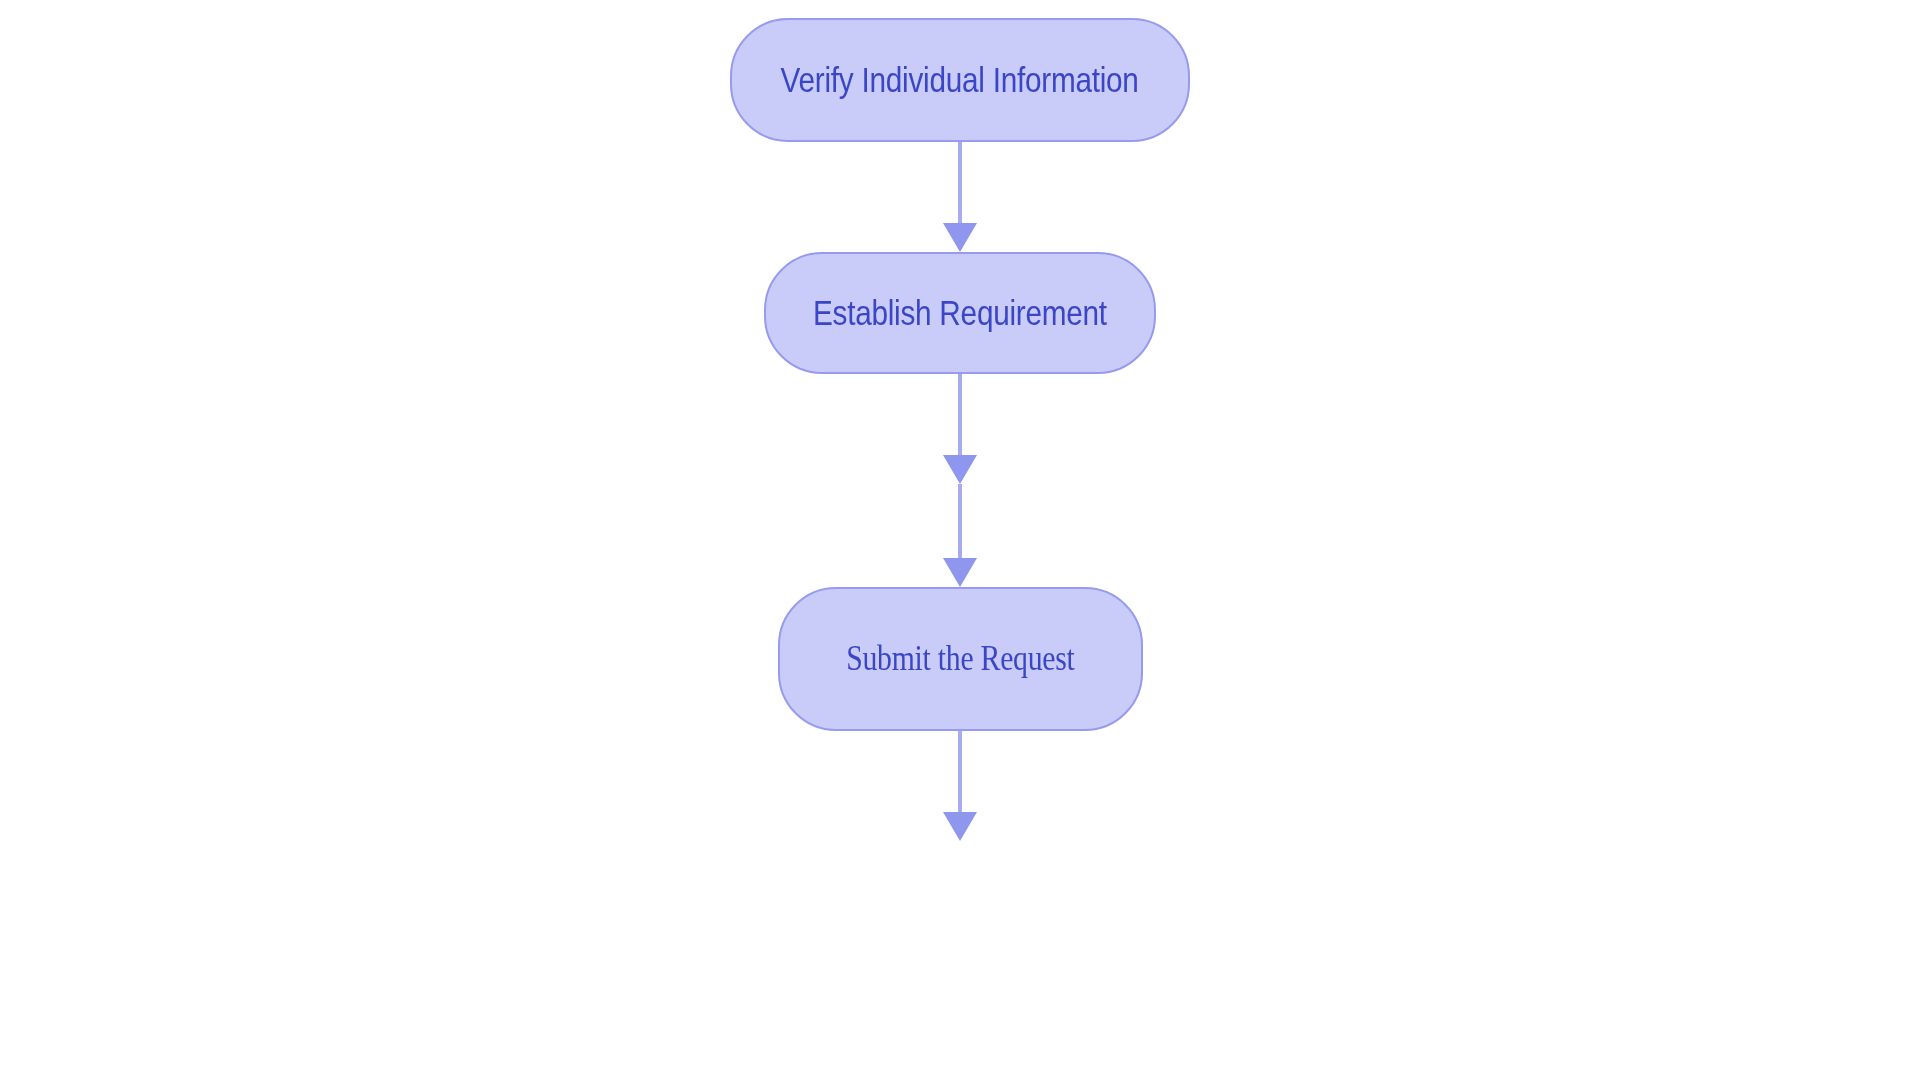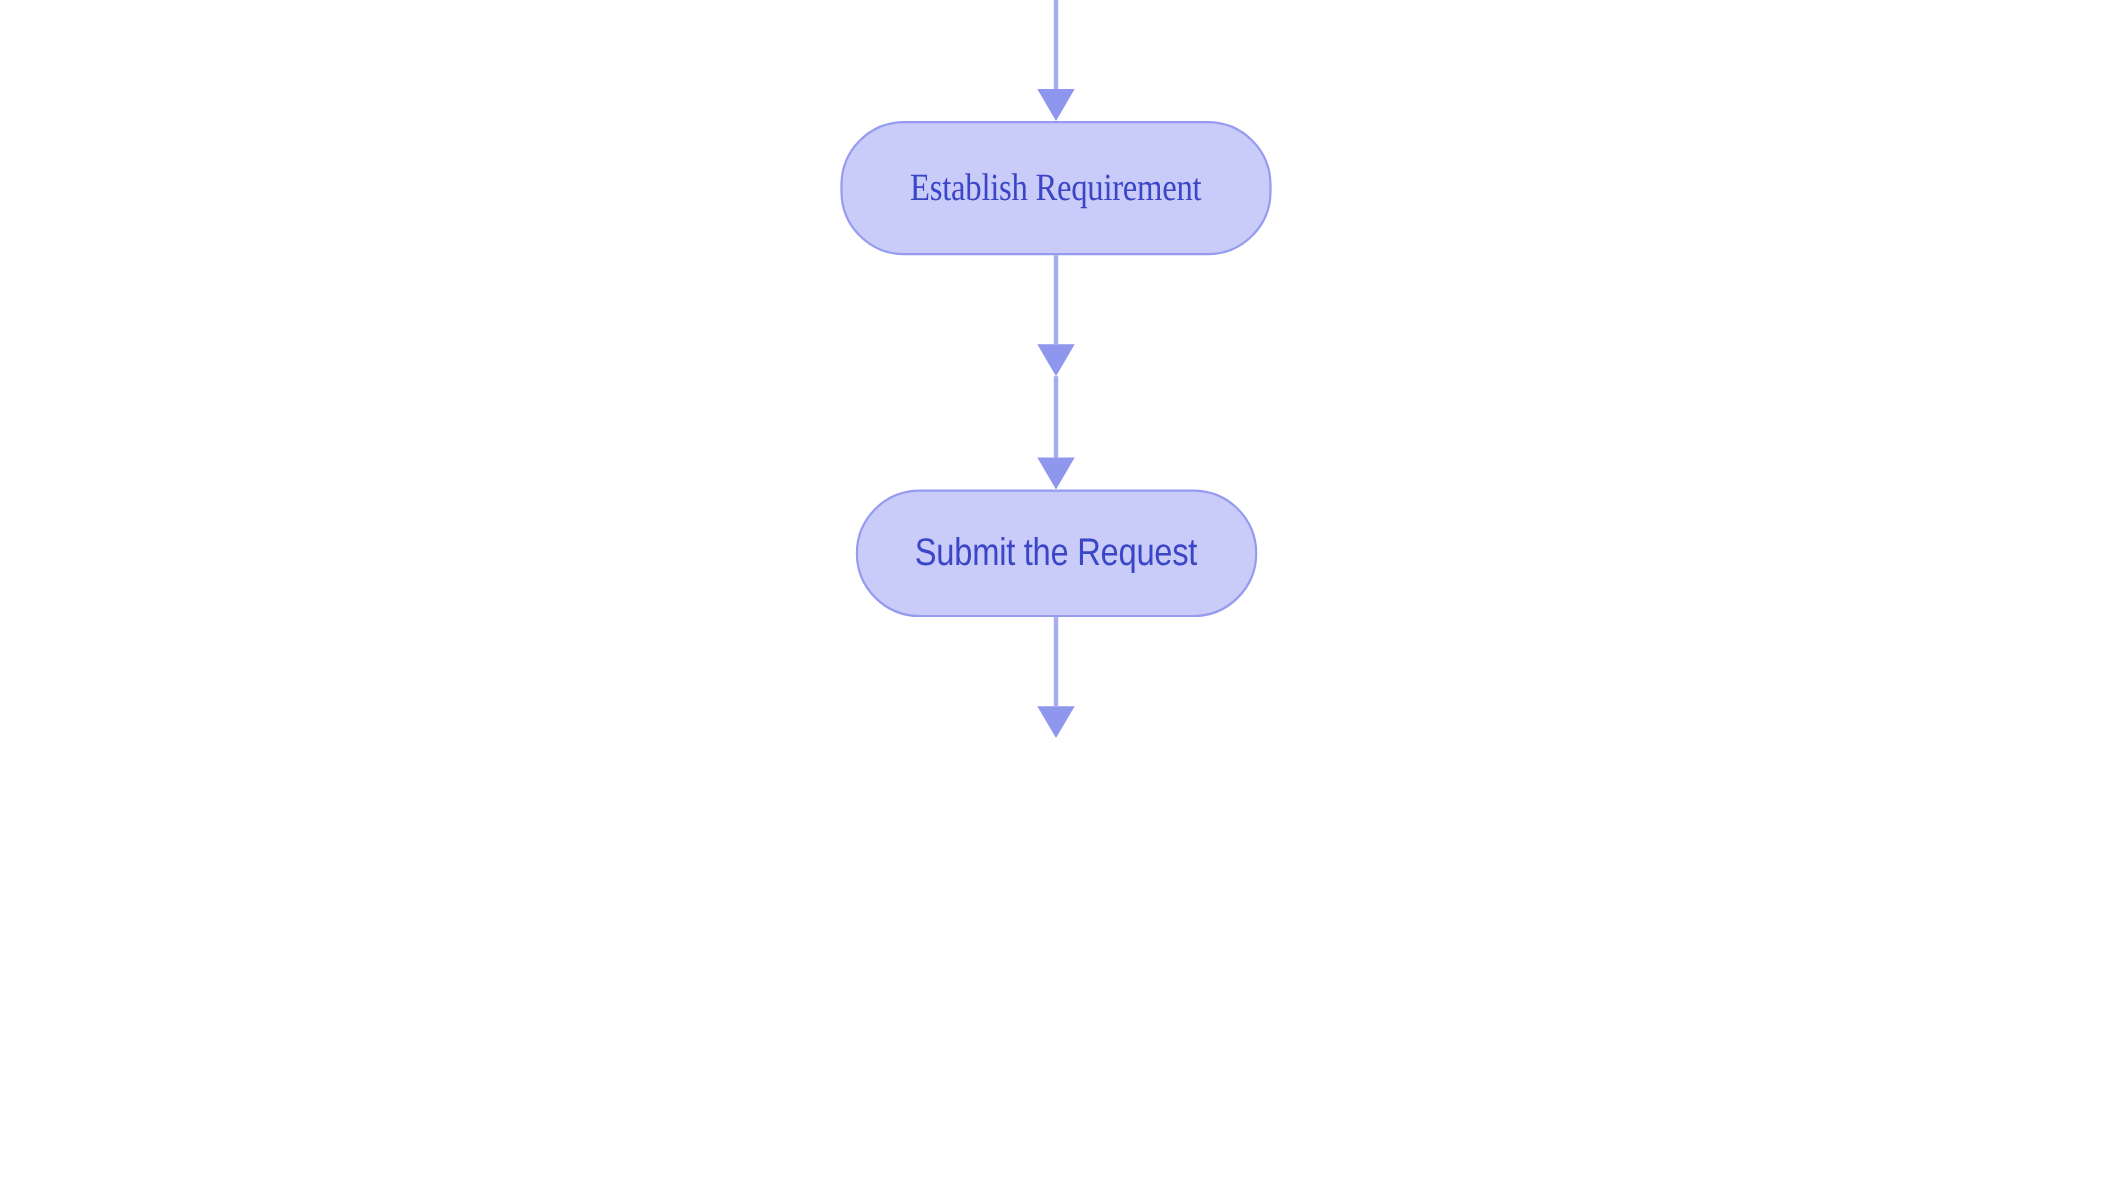--- a/index.html
+++ b/index.html
@@ -32,23 +32,23 @@
     color: #3b46c7;
     font-size: 35px;
     font-weight: 400;
     letter-spacing: -0.3px;
     white-space: nowrap;
     transform: scaleX(0.85);
     transform-origin: center;
   }
   
   .node.n1 { width: 460px; height: 124px; margin-top: 18px; }
-  .node.n2 { width: 392px; height: 122px; font-family: Liberation Serif, serif; }
+  .node.n2 { width: 392px; height: 122px; }
   .node.n3 { width: 692px; height: 126px; }
-  .node.n4 { width: 365px; height: 116px; }
+  .node.n4 { width: 365px; height: 144px; font-family: Liberation Serif, serif; }
   .node.n5 { width: 222px; height: 120px; }
 
   .arrow {
     flex: 0 0 auto;
     display: flex;
     flex-direction: column;
     align-items: center;
     width: 40px;
   }
   .arrow.a1, .arrow.a2, .arrow.a4 { height: 110px; }
@@ -64,20 +64,23 @@
     border-left: 17px solid transparent;
     border-right: 17px solid transparent;
     border-top: 29px solid #8f96ee;
   }
 </style>
 </head>
 <body>
 
 <div class="canvas">
 
+  <div class="node n1">
+    <span class="label">Verify Individual Information</span>
+  </div>
 
   <div class="arrow a1">
     <div class="stem"></div>
     <div class="head"></div>
   </div>
 
   <div class="node n2">
     <span class="label">Establish Requirement</span>
   </div>
 

